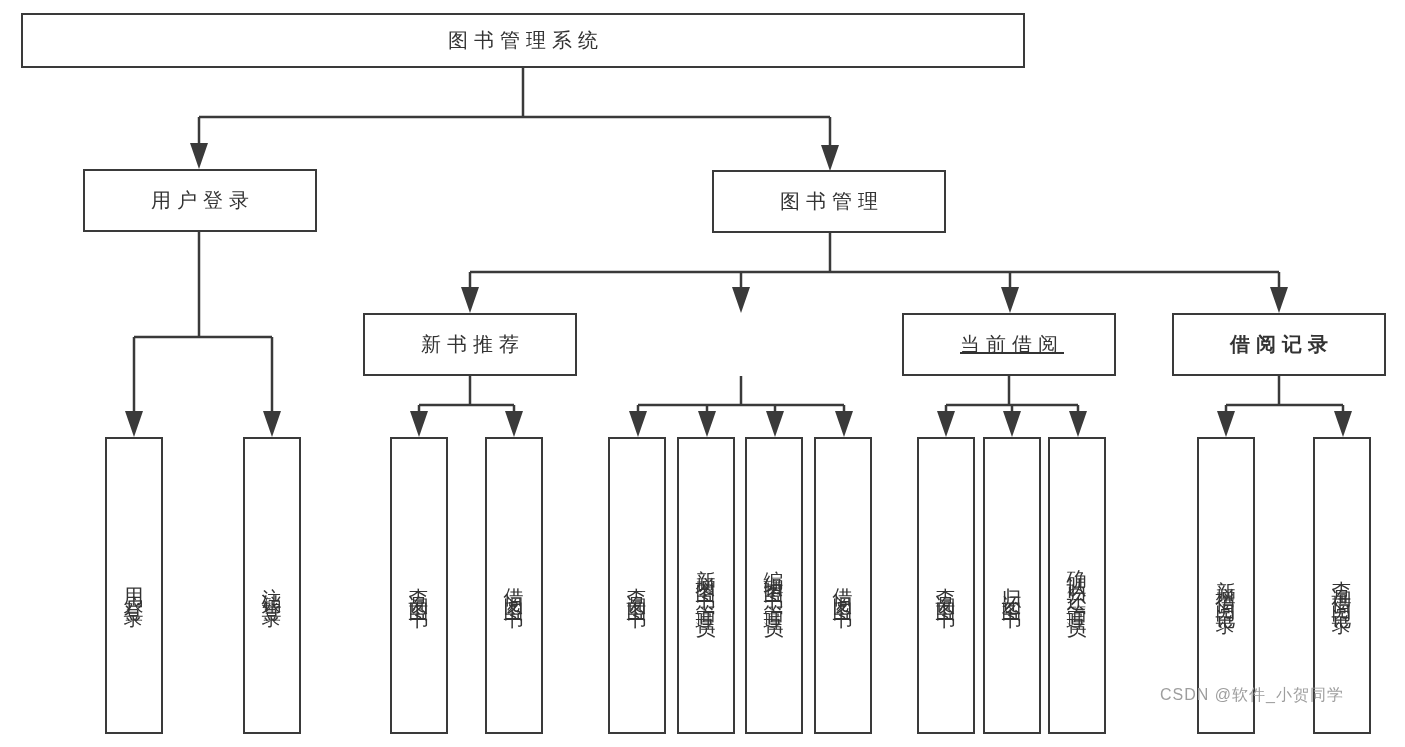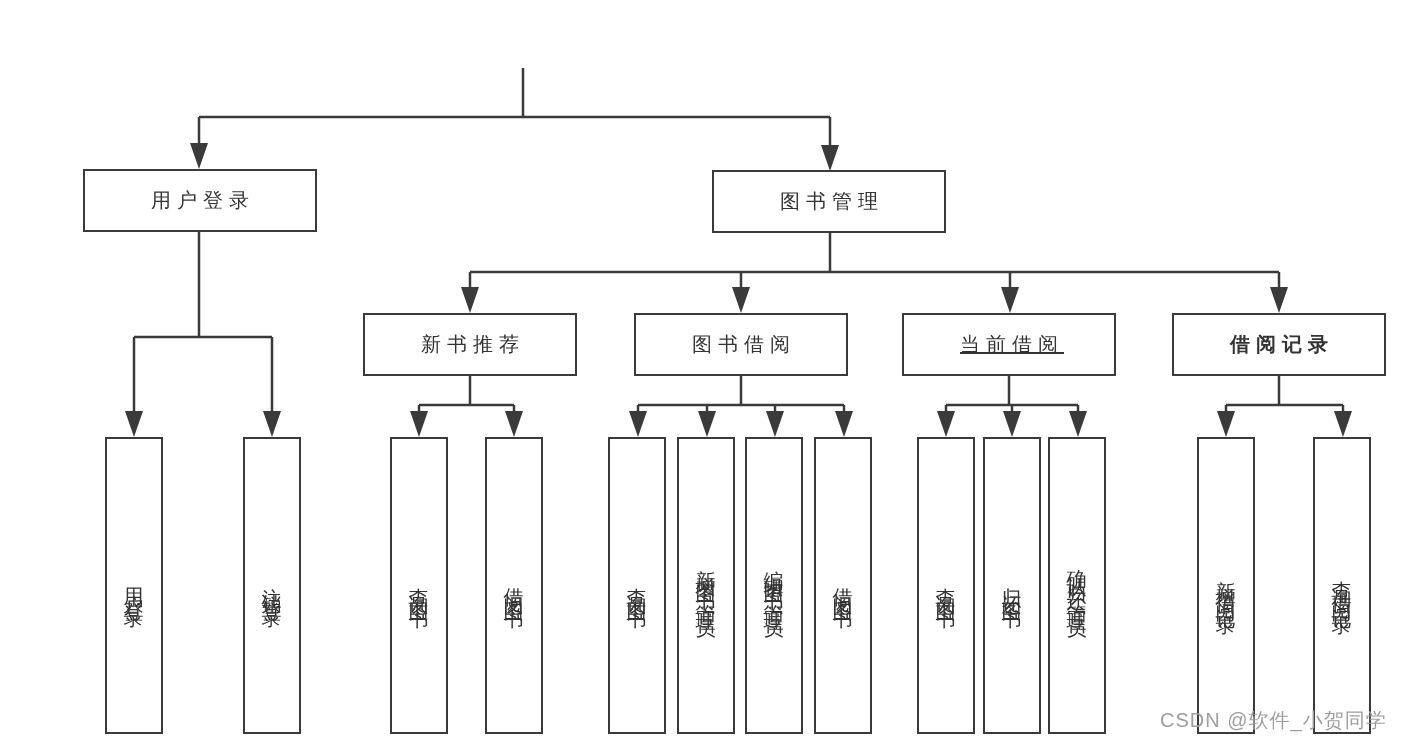--- a/index.html
+++ b/index.html
@@ -57,22 +57,22 @@
     writing-mode: vertical-rl;
     text-orientation: mixed;
     font-size: 20px;
     letter-spacing: 7px;
     line-height: 1.1;
     white-space: nowrap;
   }
   .watermark {
     position: absolute;
     left: 1160px;
-    top: 707px;
-    font-size: 20px;
+    top: 685px;
+    font-size: 16px;
     letter-spacing: 1px;
     color: var(--watermark);
     z-index: 3;
     white-space: nowrap;
   }
 </style>
 </head>
 <body>
 
 <div class="stage">
@@ -143,34 +143,34 @@
 
       <polygon points="937,411 955,411 946,437"></polygon>
       <polygon points="1003,411 1021,411 1012,437"></polygon>
       <polygon points="1069,411 1087,411 1078,437"></polygon>
 
       <polygon points="1217,411 1235,411 1226,437"></polygon>
       <polygon points="1334,411 1352,411 1343,437"></polygon>
     </g>
   </svg>
 
+  <div class="box box-root">
+    <span>图书管理系统</span>
+  </div>
 
   <div class="box box-l2" style="left:83px;">
     <span>用户登录</span>
   </div>
   <div class="box box-l3" style="left:363px;">
     <span>新书推荐</span>
   </div>
 
   <div class="box box-l2" style="left:712px; top:170px;">
     <span>图书管理</span>
   </div>
-  <div class="box box-l3" style="left:634px;">
-    <span>图书借阅</span>
-  </div>
   <div class="box box-l3" style="left:902px;text-decoration:underline;">
     <span>当前借阅</span>
   </div>
   <div class="box box-l3" style="left:1172px;font-weight:bold;">
     <span>借阅记录</span>
   </div>
 
   <div class="leaf" style="left:105px;">
     <span class="vtext">用户登录</span>
   </div>

